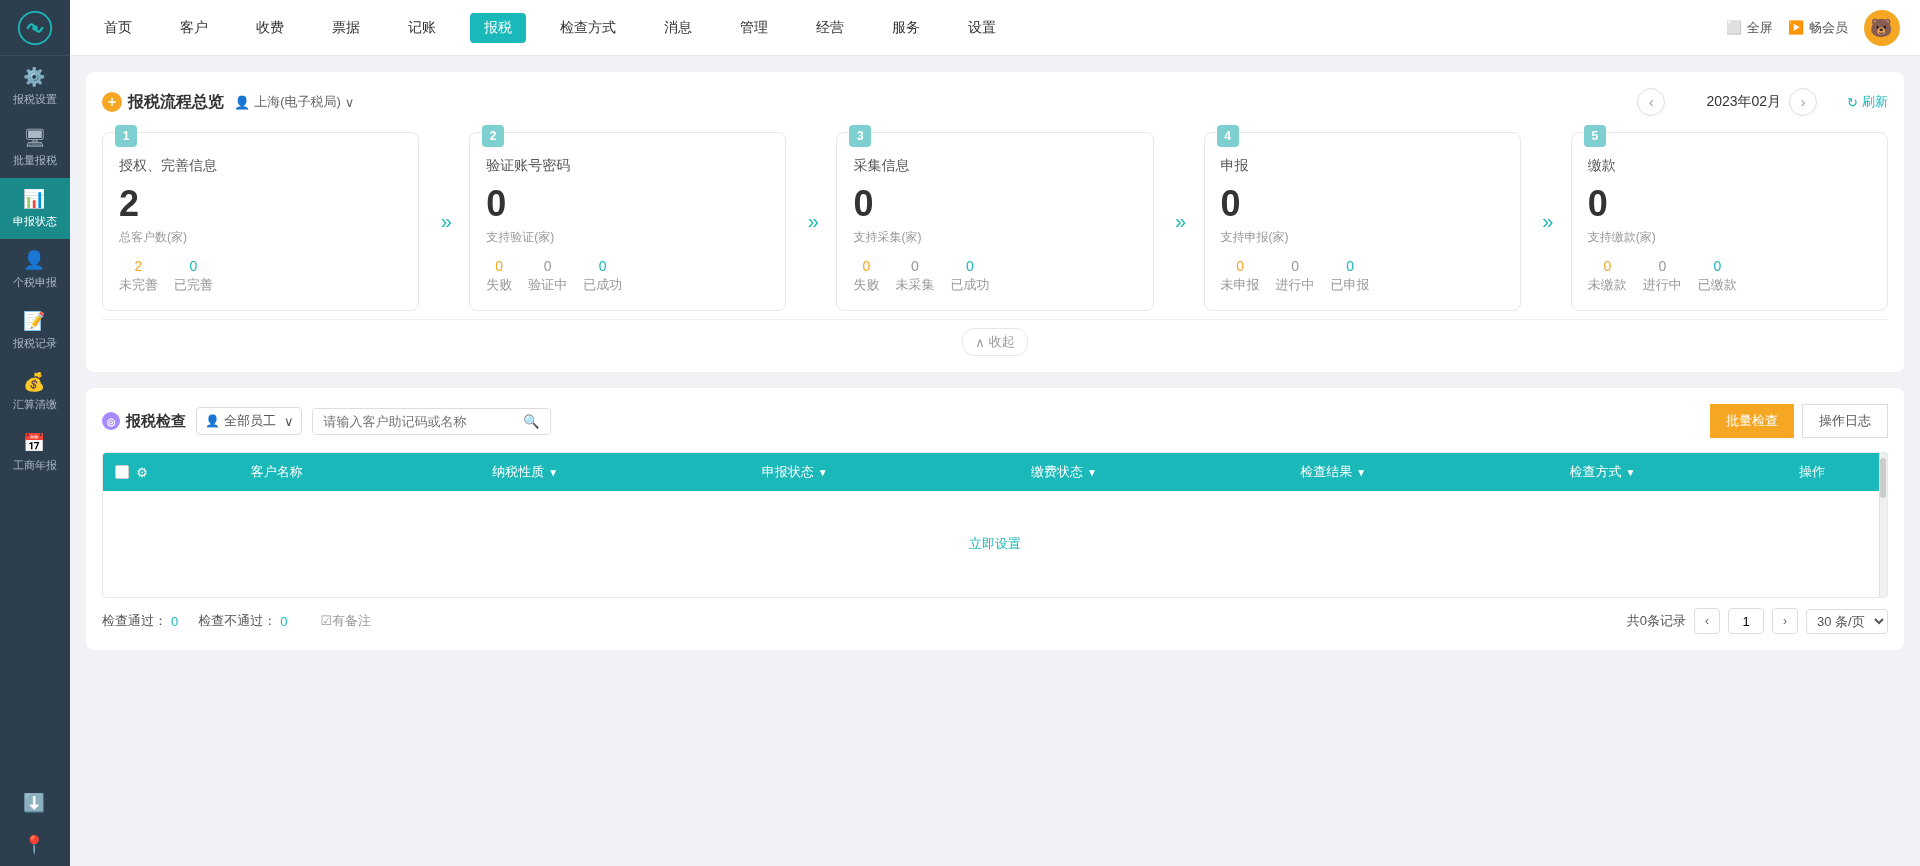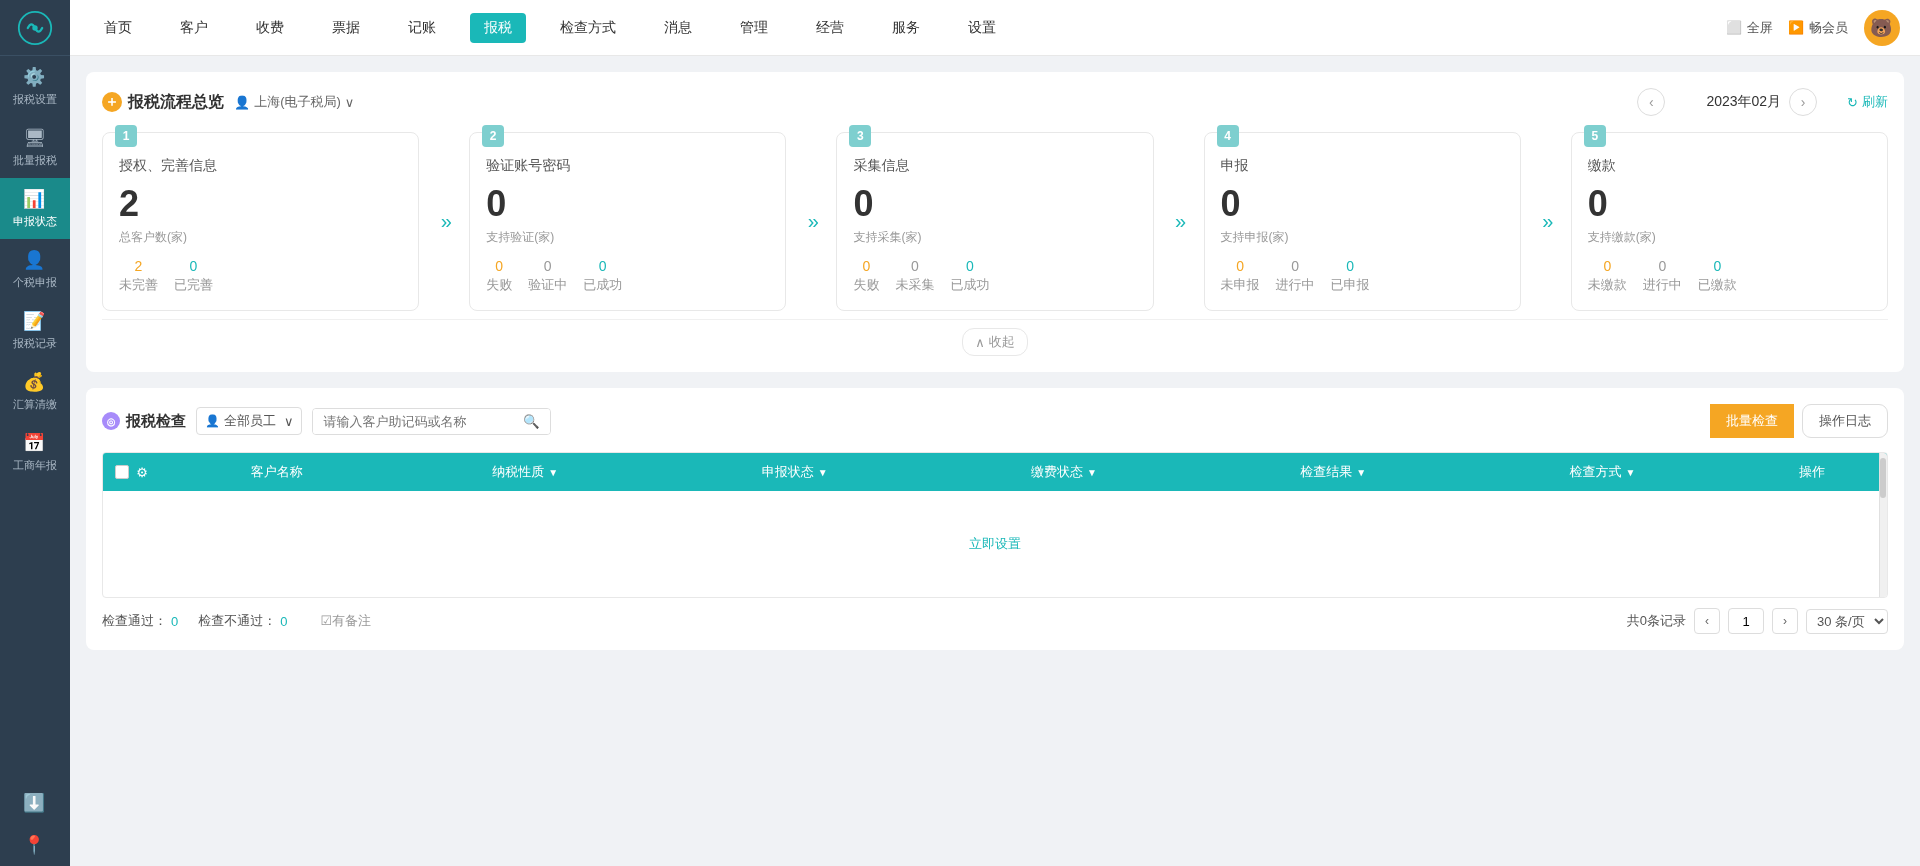--- a/index.html
+++ b/index.html
@@ -234,21 +234,21 @@
     }
     .search-input-wrap .search-btn {
       padding: 5px 10px; background: #fff; border: none; cursor: pointer; color: #999;
     }
     .header-right-btns { margin-left: auto; display: flex; gap: 8px; }
     .btn-primary {
       background: #f5a623; color: #fff; border: none; border-radius: 0;
       padding: 7px 16px; cursor: pointer; font-size: 13px; text-align: center;
     }
     .btn-default {
-      background: #fff; color: #555; border: 1px solid #ddd; border-radius: 9px;
+      background: #fff; color: #555; border: 1px solid #ddd; border-radius: 0;
       padding: 7px 16px; cursor: pointer; font-size: 13px;
     }
 
     
     .data-table {
       width: 100%; border-collapse: collapse;
     }
     .data-table th {
       background: #1ab8b8; color: #fff; padding: 10px 12px;
       font-size: 13px; font-weight: normal; text-align: center;

